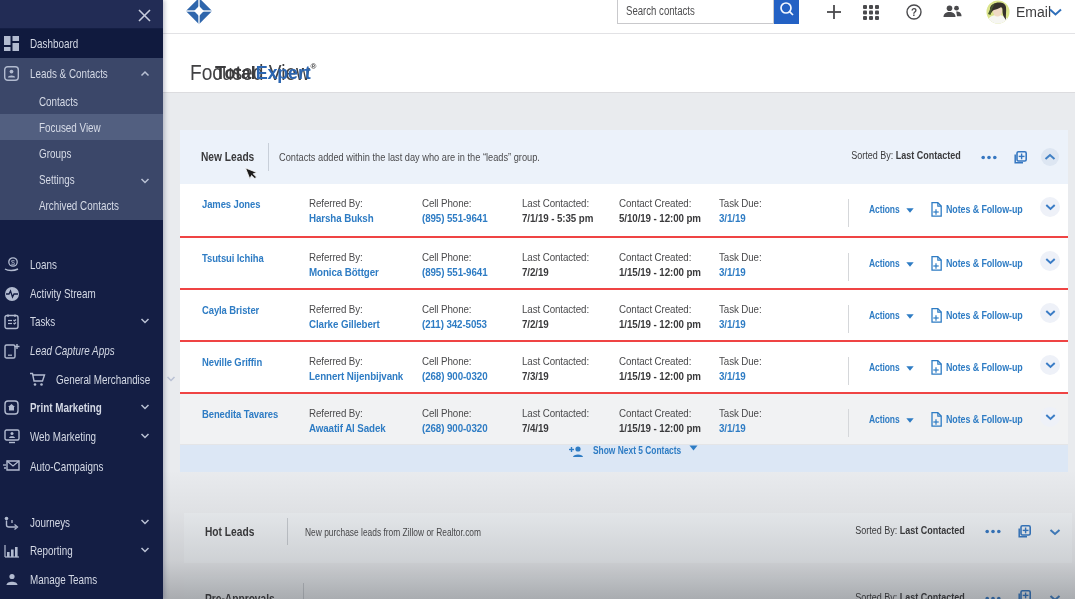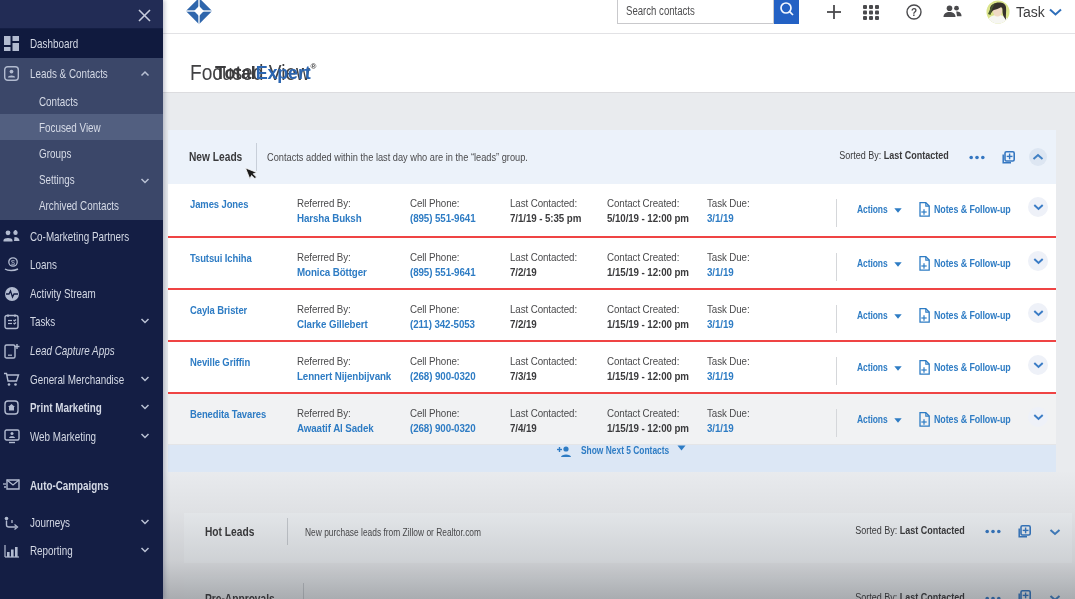--- a/index.html
+++ b/index.html
@@ -25,21 +25,21 @@
 .sb-item { position:absolute; left:0; width:163px; height:29px; color:#d4d9e5; font-size:13.5px; display:flex; align-items:center; }
 .sb-item .ic { position:absolute; left:3px; width:17px; height:17px; display:flex; align-items:center; justify-content:center; }
 .sb-item .tx { position:absolute; left:30px; white-space:nowrap; transform:scaleX(0.73); transform-origin:0 50%; }
 .sb-sub { position:absolute; left:39px; color:#d6dbe7; font-size:13.5px; white-space:nowrap; transform:scaleX(0.73); transform-origin:0 50%; }
 .sb-chev { position:absolute; left:139px; width:12px; height:12px; }
 
 
 .pagehead { position:absolute; left:163px; top:34px; width:912px; height:59px; background:#ffffff; border-bottom:1px solid #dcdcdf; z-index:1; }
 .pagetitle { position:absolute; left:27px; top:26px; font-size:22px; color:#414143; transform:scaleX(0.87); transform-origin:0 50%; }
 
-.card1 { position:absolute; left:168px; top:130px; width:744px; background:#15803d; z-index:1; }
+.card1 { position:absolute; left:180px; top:130px; width:744px; background:#15803d; z-index:1; }
 .c1head { position:relative; width:888px; height:54px; background:#ecf2fa; }
 .chead-label { position:absolute; left:21px; top:20px; font-size:12px; font-weight:bold; color:#3a3a3c; transform:scaleX(0.85); transform-origin:0 50%; white-space:nowrap; }
 .chead-sep { position:absolute; top:13px; width:1px; height:28px; background:#c8cfd9; }
 .chead-desc { position:absolute; top:21px; font-size:10.5px; color:#4a4a4c; transform:scaleX(0.88); transform-origin:0 50%; white-space:nowrap; }
 .sorted { position:absolute; right:107px; top:20px; font-size:10px; color:#3b3b3d; white-space:nowrap; transform:scaleX(0.9); transform-origin:100% 50%; }
 .dots { position:absolute; left:801px; top:25px; width:16px; height:5px; }
 .row { position:relative; width:888px; height:52px; background:#fff; border-top:2px solid #ef4444; font-size:10.5px; letter-spacing:-0.1px; }
 .row.gray { background:#f1f2f3; }
 .rname { position:absolute; left:22px; top:14px; font-weight:bold; color:#2e7cc4; font-size:10.5px; transform:scaleX(0.9); transform-origin:0 50%; white-space:nowrap; }
 .rcol { position:absolute; top:13px; color:#4a4a4c; transform:scaleX(0.93); transform-origin:0 50%; white-space:nowrap; }
@@ -119,21 +119,21 @@
         </clipPath>
       </defs>
     <g clip-path="url(#avc)">
       <rect width="24" height="24" fill="#dbe48c"></rect>
       <path d="M0 24 C2 16 7 15 12 15 C17 15 22 17 24 24 Z" fill="#f6f6f2"></path>
       <ellipse cx="11.5" cy="11" rx="4.6" ry="5.6" fill="#efd9c4"></ellipse>
       <path d="M4 9 C4 1.5 19 0 20 7 C20.5 12 19.5 15 20 20 C17 16 16.5 14 16.5 10 C16.5 8 15.5 7 14.5 7.5 C11 9.5 8 9.5 6.5 11 C5.5 12.5 5 13 4.5 14 C4 12 4 10.5 4 9 Z" fill="#36302b"></path>
       <path d="M2 14 C4 10 5 5 9 3 L6 9 L4.5 15 Z" fill="#4a5a2e"></path>
     </g>
   </svg>
-  <div class="alex">Task</div>
+  <div class="alex">Email</div>
   <svg class="tb-ic" style="left:1048px;top:7px;" width="15" height="10" viewBox="0 0 15 10">
       <polyline points="2,2.5 7.5,7.5 13,2.5" fill="none" stroke="#2f6fba" stroke-width="2"></polyline>
     </svg>
 </div>
 
 <div class="sidebar">
   <div class="sb-top">
     <svg style="position:absolute;left:137px;top:8px;" width="15" height="15" viewBox="0 0 15 15">
         <line x1="2" y1="2" x2="13" y2="13" stroke="#c6ccdc" stroke-width="1.6"></line>
         <line x1="13" y1="2" x2="2" y2="13" stroke="#c6ccdc" stroke-width="1.6"></line>
@@ -170,34 +170,20 @@
   </div>
   <div class="sb-sub" style="top:94px;">Contacts</div>
   <div class="sb-sub" style="top:120px;">Focused View</div>
   <div class="sb-sub" style="top:146px;">Groups</div>
   <div class="sb-sub" style="top:172px;">Settings</div>
   <svg class="sb-chev" style="top:175px;" width="12" height="12" viewBox="0 0 12 12">
       <polyline points="2.5,4 6,7.5 9.5,4" fill="none" stroke="#b9c1d4" stroke-width="1.5"></polyline>
     </svg>
   <div class="sb-sub" style="top:198px;">Archived Contacts</div>
 
-  <div class="sb-item" style="top:222px;">
-    <span class="ic">
-        <svg width="17" height="14" viewBox="0 0 17 14">
-          <g fill="#b2bbd0">
-            <circle cx="5" cy="2.8" r="2.4"></circle>
-            <path d="M0.5 10.5 C0.5 7.3 9.5 7.3 9.5 10.5 L9.5 11.5 L0.5 11.5 Z"></path>
-            <circle cx="12.5" cy="2.8" r="2.2"></circle>
-            <path d="M11.5 7 C14.5 7 16.5 8.5 16.5 11 L11 11 Z"></path>
-            <rect x="11.7" y="0" width="1.6" height="1"></rect>
-          </g>
-        </svg>
-      </span>
-    <span class="tx">Co-Marketing Partners</span>
-  </div>
   <div class="sb-item" style="top:250px;">
     <span class="ic">
         <svg width="16" height="15" viewBox="0 0 16 15">
           <circle cx="9" cy="5" r="4.2" fill="none" stroke="#b2bbd0" stroke-width="1.3"></circle>
           <text x="9" y="7.6" text-anchor="middle" font-size="7" fill="#b2bbd0" font-family="Liberation Sans">$</text>
           <path d="M1 12 C4 14 10 14 14 12" fill="none" stroke="#b2bbd0" stroke-width="1.4"></path>
         </svg>
       </span>
     <span class="tx">Loans</span>
   </div>
@@ -231,21 +217,21 @@
     <span class="ic">
         <svg width="16" height="16" viewBox="0 0 16 16">
           <rect x="1" y="2" width="10" height="13" rx="1.6" fill="none" stroke="#b2bbd0" stroke-width="1.4"></rect>
           <line x1="4" y1="12.2" x2="8" y2="12.2" stroke="#b2bbd0" stroke-width="1.2"></line>
           <line x1="13" y1="1" x2="13" y2="6" stroke="#b2bbd0" stroke-width="1.4"></line>
           <line x1="10.5" y1="3.5" x2="15.5" y2="3.5" stroke="#b2bbd0" stroke-width="1.4"></line>
         </svg>
       </span>
     <span class="tx">Lead Capture Apps</span>
   </div>
-  <div class="sb-item" style="top:365px;">
+  <div class="sb-item" style="top:365px;margin-left:26px;">
     <span class="ic">
         <svg width="17" height="15" viewBox="0 0 17 15">
           <path d="M1 1.5 L3.5 1.5 L5 9 L13.5 9 L15.5 3 L4 3" fill="none" stroke="#b2bbd0" stroke-width="1.4"></path>
           <circle cx="6" cy="12.5" r="1.3" fill="#b2bbd0"></circle>
           <circle cx="12.5" cy="12.5" r="1.3" fill="#b2bbd0"></circle>
         </svg>
       </span>
     <span class="tx">General Merchandise</span>
     <svg class="sb-chev" style="top:8px;" width="12" height="12" viewBox="0 0 12 12">
         <polyline points="2.5,4 6,7.5 9.5,4" fill="none" stroke="#b9c1d4" stroke-width="1.5"></polyline>
@@ -270,21 +256,21 @@
           <circle cx="8" cy="4.5" r="1.5" fill="#b2bbd0"></circle>
           <path d="M5 9 C5 6.8 11 6.8 11 9 Z" fill="#b2bbd0"></path>
           <line x1="5" y1="13.5" x2="11" y2="13.5" stroke="#b2bbd0" stroke-width="1.4"></line>
         </svg>
       </span>
     <span class="tx">Web Marketing</span>
     <svg class="sb-chev" style="top:8px;" width="12" height="12" viewBox="0 0 12 12">
         <polyline points="2.5,4 6,7.5 9.5,4" fill="none" stroke="#b9c1d4" stroke-width="1.5"></polyline>
       </svg>
   </div>
-  <div class="sb-item" style="top:471px;font-weight:bold;">
+  <div class="sb-item" style="top:452px;">
     <span class="ic">
         <svg width="17" height="14" viewBox="0 0 17 14">
           <path d="M4 1 L16 1 L16 10 L4 10 Z" fill="none" stroke="#b2bbd0" stroke-width="1.4"></path>
           <path d="M4 1 L10 6 L16 1" fill="none" stroke="#b2bbd0" stroke-width="1.2"></path>
           <line x1="0" y1="5" x2="3" y2="5" stroke="#b2bbd0" stroke-width="1.3"></line>
           <line x1="1" y1="8" x2="3" y2="8" stroke="#b2bbd0" stroke-width="1.3"></line>
         </svg>
       </span>
     <span class="tx">Auto-Campaigns</span>
   </div>
@@ -309,20 +295,29 @@
           <path d="M1 13 L15 13" stroke="#b2bbd0" stroke-width="1.2" fill="none"></path>
           <rect x="3" y="8" width="2.6" height="5" fill="#b2bbd0"></rect>
           <rect x="7" y="5.5" width="2.6" height="7.5" fill="#b2bbd0"></rect>
           <rect x="11" y="3" width="2.6" height="10" fill="#b2bbd0"></rect>
         </svg>
       </span>
     <span class="tx">Reporting</span>
     <svg class="sb-chev" style="top:8px;" width="12" height="12" viewBox="0 0 12 12">
         <polyline points="2.5,4 6,7.5 9.5,4" fill="none" stroke="#b9c1d4" stroke-width="1.5"></polyline>
       </svg>
+  </div>
+  <div class="sb-item" style="top:565px;">
+    <span class="ic">
+        <svg width="14" height="14" viewBox="0 0 14 14">
+          <circle cx="7" cy="3.5" r="2.6" fill="#b2bbd0"></circle>
+          <path d="M1.5 12 C1.5 7.5 12.5 7.5 12.5 12 Z" fill="#b2bbd0"></path>
+        </svg>
+      </span>
+    <span class="tx">Manage Teams</span>
   </div>
 </div>
 
 <div class="pagehead">
     <div class="pagetitle">Focused View</div>
   </div>
 
 <div class="card1">
   <div class="c1head">
     <div class="chead-label">New Leads</div>

